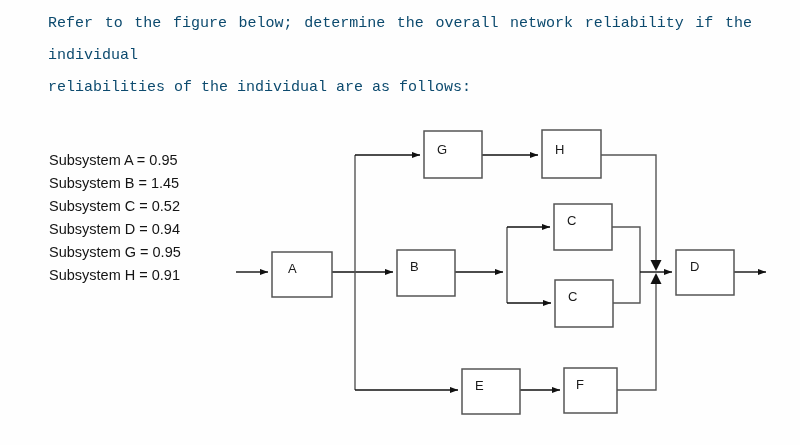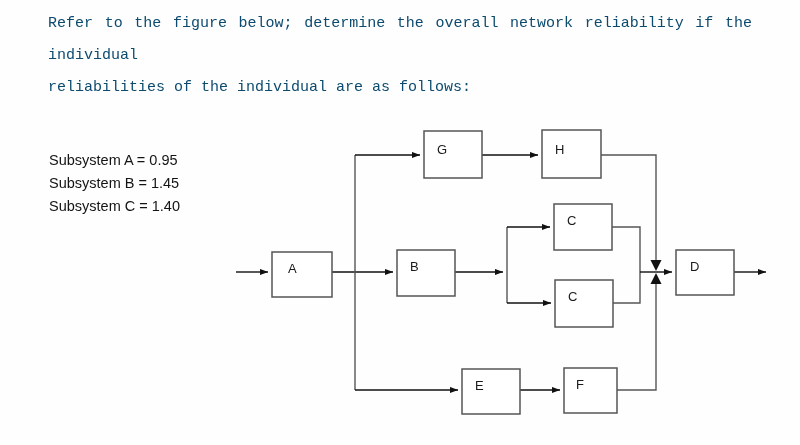--- a/index.html
+++ b/index.html
@@ -67,21 +67,24 @@
 <div id="page">
 
   <div class="question">
     <span class="line j">Refer to the figure below; determine the overall network reliability if the individual</span>
     <span class="line">reliabilities of the individual are as follows:</span>
   </div>
 
   <div class="subsystem-list">
     <span class="row">Subsystem A = 0.95</span>
     <span class="row">Subsystem B = 1.45</span>
-    <span class="row">Subsystem C = 1.40</span>
+    <span class="row">Subsystem C = 0.52</span>
+    <span class="row">Subsystem D = 0.94</span>
+    <span class="row">Subsystem G = 0.95</span>
+    <span class="row">Subsystem H = 0.91</span>
   </div>
 
   <svg id="figure" width="800" height="445" viewBox="0 0 800 445">
     <defs>
       <marker id="ah" markerWidth="9" markerHeight="9" refX="8.4" refY="3.2" orient="auto" markerUnits="userSpaceOnUse">
         <path d="M0,0 L8.6,3.2 L0,6.4 z" fill="#111111"></path>
       </marker>
     </defs>
 
     <g stroke="#555555" stroke-width="1.4" fill="none" shape-rendering="geometricPrecision">

